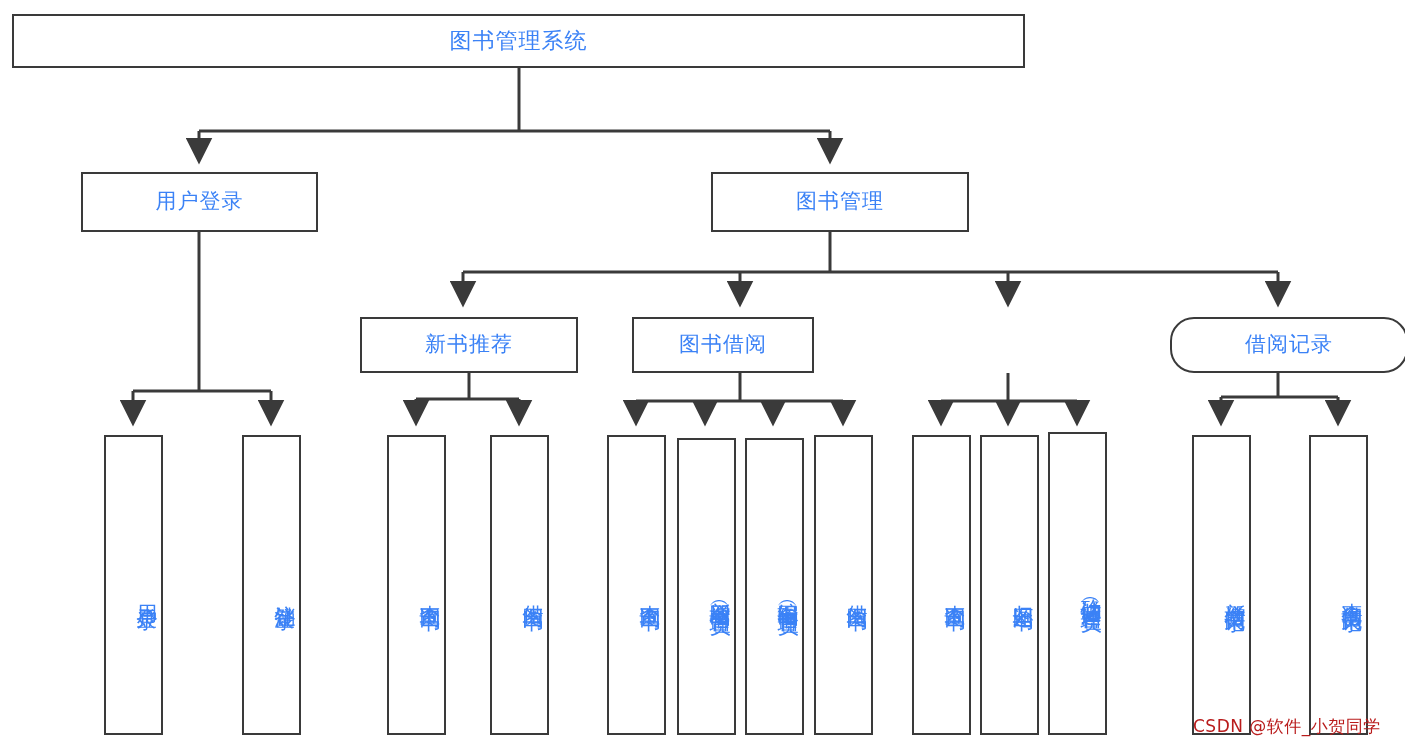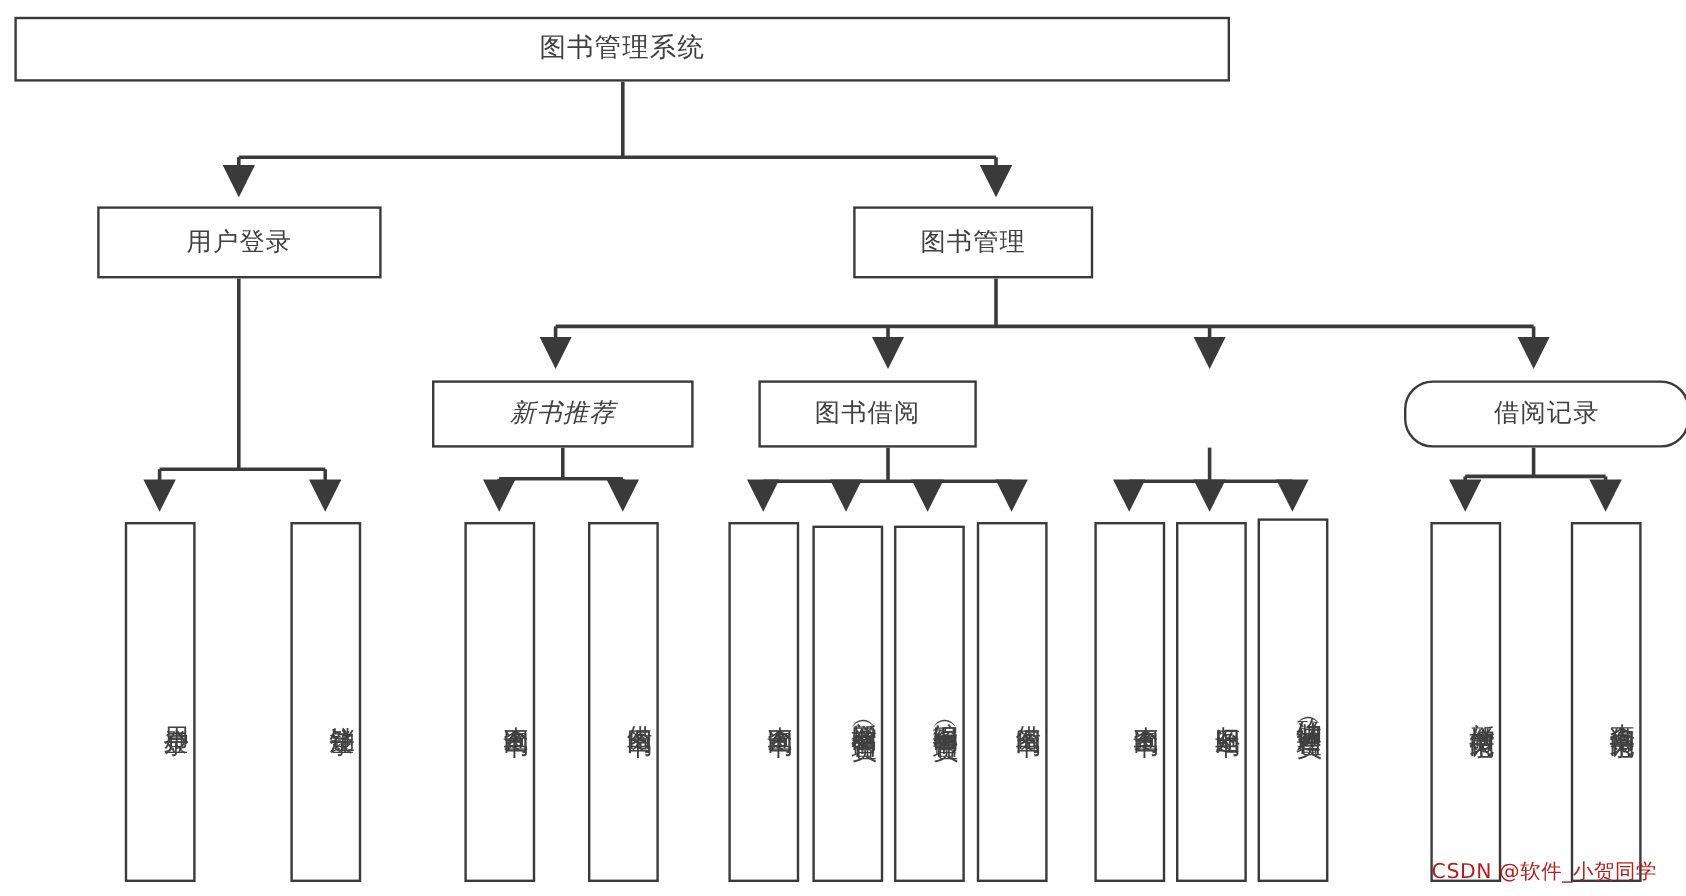--- a/index.html
+++ b/index.html
@@ -27,21 +27,21 @@
     pointer-events: none;
   }
   .node {
     position: absolute;
     box-sizing: border-box;
     border: 2px solid #3a3a3a;
     background: #ffffff;
     display: flex;
     align-items: center;
     justify-content: center;
-    color: #404040;
+    color: #3b82f6;
     z-index: 2;
   }
   .node.horiz {
     font-size: 21px;
     letter-spacing: 1px;
     line-height: 1.2;
     text-align: center;
   }
   .node.root {
     font-size: 22px;
@@ -125,25 +125,25 @@
     </g>
   </svg>
 
   <div class="node horiz root" style="left:12px; top:14px; width:1013px; height:54px;">
     <span>图书管理系统</span>
   </div>
 
   <div class="node horiz" style="left:81px; top:172px; width:237px; height:60px;">
     <span>用户登录</span>
   </div>
-  <div class="node horiz" style="left:711px; top:172px; width:200px; height:60px;">
+  <div class="node horiz" style="left:711px; top:172px; width:258px; height:60px;">
     <span>图书管理</span>
   </div>
 
-  <div class="node horiz" style="left:360px; top:317px; width:218px; height:56px;font-style:italic;">
+  <div class="node horiz" style="left:360px; top:317px; width:218px; height:56px;">
     <span>新书推荐</span>
   </div>
   <div class="node horiz" style="left:632px; top:317px; width:182px; height:56px;">
     <span>图书借阅</span>
   </div>
   <div class="node horiz" style="left:1170px; top:317px; width:238px; height:56px;border-radius:24px;">
     <span>借阅记录</span>
   </div>
 
   <div class="node leaf" style="left:104px; top:435px; width:59px; height:300px;">

